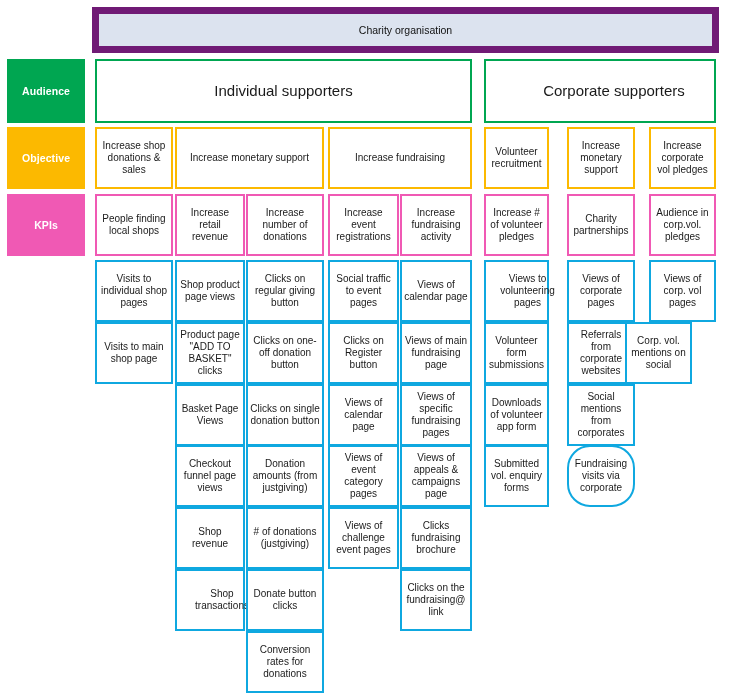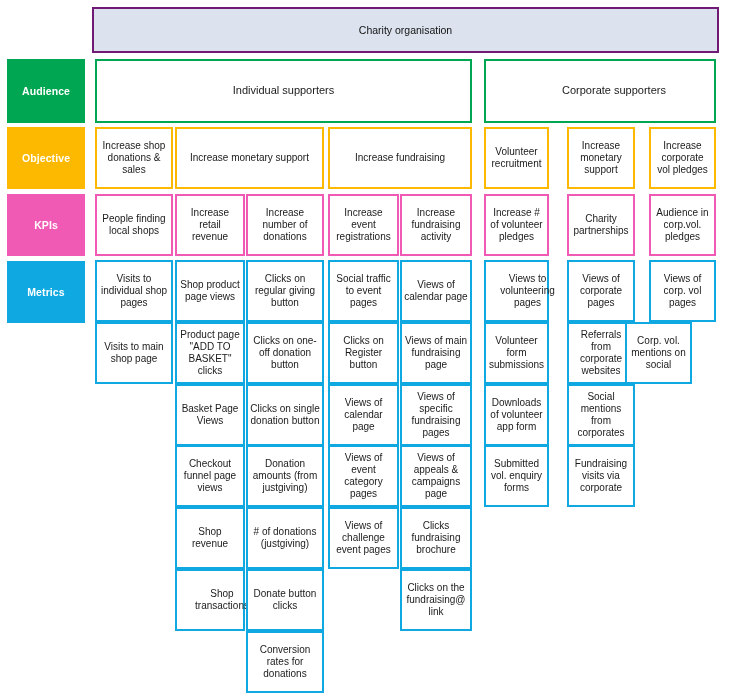--- a/index.html
+++ b/index.html
@@ -26,54 +26,53 @@
     align-items: center;
     justify-content: center;
     text-align: center;
     line-height: 1.22;
     color: #1a1a1a;
   }
 
   
   .banner {
     background: #dce3ef;
-    border: 2px solid #701a75;
+    border: 7px solid #701a75;
     font-size: 10.5px;
     color: #111;
   }
 
   
   .rowlabel {
     color: #ffffff;
     font-size: 10.5px;
     font-weight: bold;
     letter-spacing: .1px;
   }
   .rowlabel.audience  { background: #00a651; }
   .rowlabel.objective { background: #fcb900; }
   .rowlabel.kpis      { background: #f059b4; }
   .rowlabel.metrics   { background: #0fa8e0; }
 
   
-  .cell-audience  { border: 2px solid #00a651; background: #fff; font-size: 11px; justify-content: center; }
+  .cell-audience  { border: 2px solid #00a651; background: #fff; font-size: 15px; justify-content: center; }
   .cell-objective { border: 2px solid #fcb900; background: #fff; font-size: 10px; padding: 1px 3px; }
   .cell-kpi       { border: 2px solid #f059b4; background: #fff; font-size: 10px; padding: 1px 3px; }
   .cell-metric    { border: 2px solid #0fa8e0; background: #fff; font-size: 10px; padding: 1px 2px; }
 </style>
 </head>
 <body>
 
 <div id="canvas">
 
   <div class="box banner" id="banner" style="left: 92px; top: 7px; width: 627px; height: 46px;">Charity organisation</div>
 
   <div class="box rowlabel audience" id="lbl-audience" style="left: 7px; top: 59px; width: 78px; height: 64px;">Audience</div>
   <div class="box rowlabel objective" id="lbl-objective" style="left: 7px; top: 127px; width: 78px; height: 62px;">Objective</div>
   <div class="box rowlabel kpis" id="lbl-kpis" style="left: 7px; top: 194px; width: 78px; height: 62px;">KPIs</div>
-  <div class="box rowlabel metrics" id="lbl-metrics" style="left: 7px; top: 261px; width: 78px; height: 62px;">Metrics</div>
 
   <div id="audience-band">
       <div class="box cell-audience" style="left: 95px; top: 59px; width: 377px; height: 64px;">
         <span>Individual supporters</span>
       </div>
       <div class="box cell-audience" style="left: 484px; top: 59px; width: 232px; height: 64px; padding-left: 28px;">
         <span>Corporate supporters</span>
       </div>
     </div>
   <div id="objective-band">
@@ -215,21 +214,21 @@
       </div>
       <div class="box cell-metric" style="left: 567px; top: 260px; width: 68px; height: 62px;">
         <span>Views of corporate pages</span>
       </div>
       <div class="box cell-metric" style="left: 567px; top: 322px; width: 68px; height: 62px;">
         <span>Referrals from corporate websites</span>
       </div>
       <div class="box cell-metric" style="left: 567px; top: 384px; width: 68px; height: 62px;">
         <span>Social mentions from corporates</span>
       </div>
-      <div class="box cell-metric" style="left: 567px; top: 445px; width: 68px; height: 62px;">
+      <div class="box cell-metric" style="left: 567px; top: 445px; width: 68px; height: 62px; border-radius: 23px;">
         <span>Fundraising visits via corporate</span>
       </div>
       <div class="box cell-metric" style="left: 649px; top: 260px; width: 67px; height: 62px;">
         <span>Views of corp. vol pages</span>
       </div>
       <div class="box cell-metric" style="left: 625px; top: 322px; width: 67px; height: 62px;">
         <span>Corp. vol. mentions on social</span>
       </div>
     </div>
 </div>

